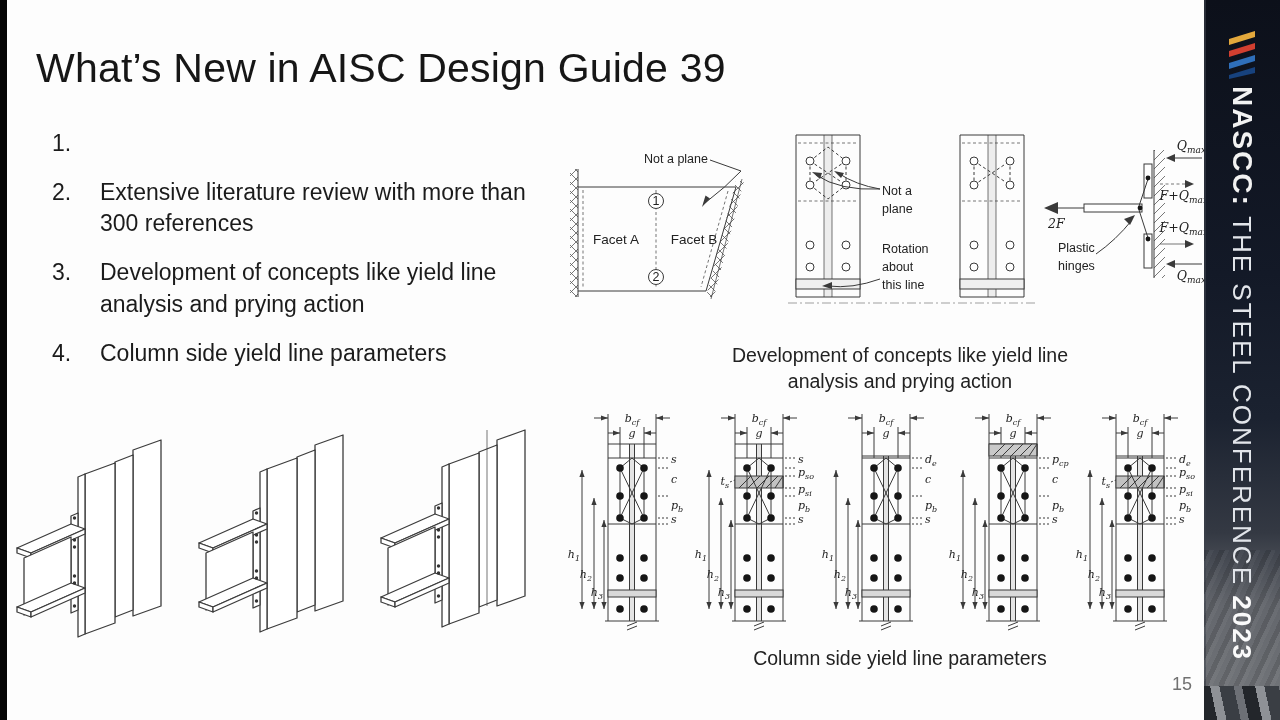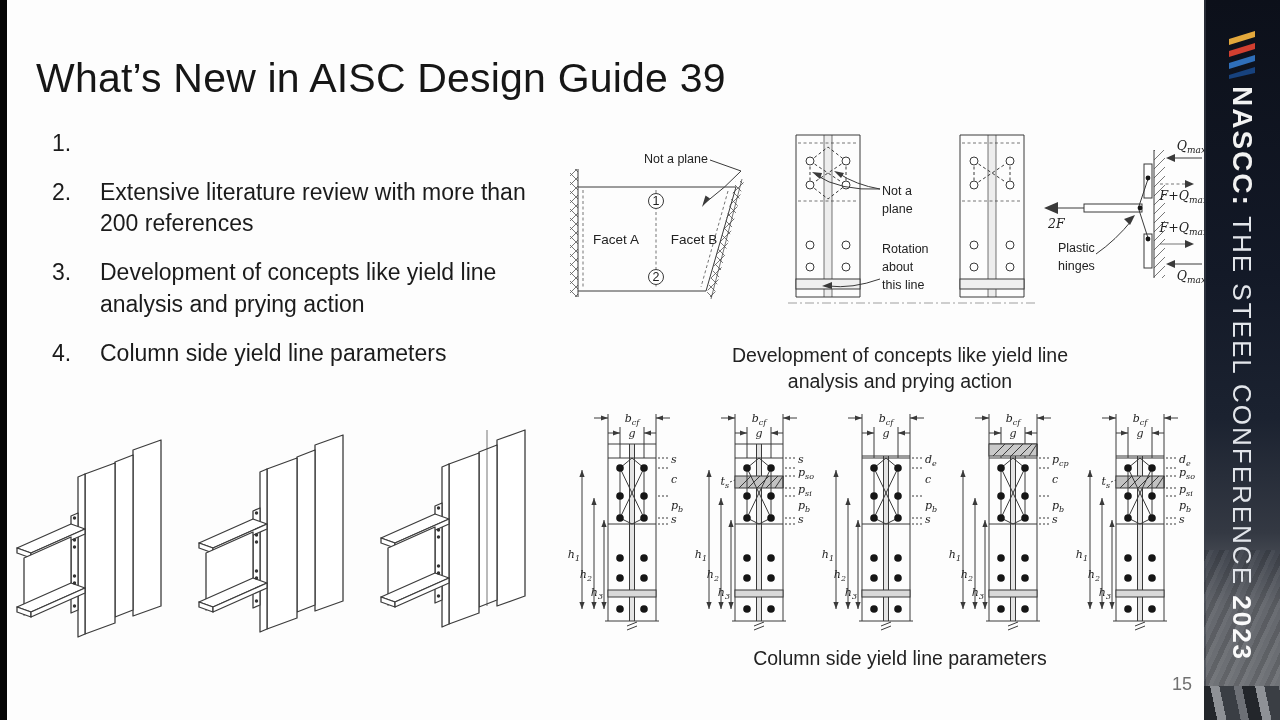--- a/index.html
+++ b/index.html
@@ -1,20 +1,20 @@
 <!DOCTYPE html>
 <html><head>
 <meta charset="utf-8">
 <style>
   html,body{margin:0;padding:0;background:#000;}
   #stage{position:relative;width:1280px;height:720px;overflow:hidden;background:#fdfdfd;
          font-family:"Liberation Sans",sans-serif;color:#1b1b1b;}
   #left-edge{position:absolute;left:0;top:0;width:7px;height:720px;background:#050505;}
   
-  #slide-title{position:absolute;left:36px;top:28px;font-size:41px;font-weight:400;
+  #slide-title{position:absolute;left:36px;top:18px;font-size:41px;font-weight:400;
                letter-spacing:0.2px;color:#161616;}
   #bullet-list{position:absolute;left:52px;top:128px;width:505px;}
   .li{display:flex;margin-bottom:17px;font-size:23px;line-height:1.38;color:#1b1b1b;}
   .li .num{width:48px;flex:0 0 48px;}
   
   svg.fig{position:absolute;overflow:visible;}
   svg.fig line,svg.fig path.ln{stroke:#3a3a3a;stroke-width:1;fill:none;}
   svg.fig path.shape{fill:#ffffff;stroke:#3d3d3d;stroke-width:1.3;stroke-linejoin:round;}
   svg.fig .thin{stroke-width:0.7;}
   svg.fig .dash{stroke-dasharray:3 2.5;}
@@ -53,21 +53,21 @@
   <div id="left-edge"></div>
 
   <h1 id="slide-title">What’s New in AISC Design Guide 39</h1>
 
   <div id="bullet-list">
     <div class="li">
       <span class="num">1.</span>
       </div>
     <div class="li">
       <span class="num">2.</span>
-      <span>Extensive literature review with more than 200 references</span>
+      <span>Extensive literature review with more than 300 references</span>
       </div>
     <div class="li">
       <span class="num">3.</span>
       <span>Development of concepts like yield line analysis and prying action</span>
       </div>
     <div class="li">
       <span class="num">4.</span>
       <span>Column side yield line parameters</span>
       </div>
   </div>

